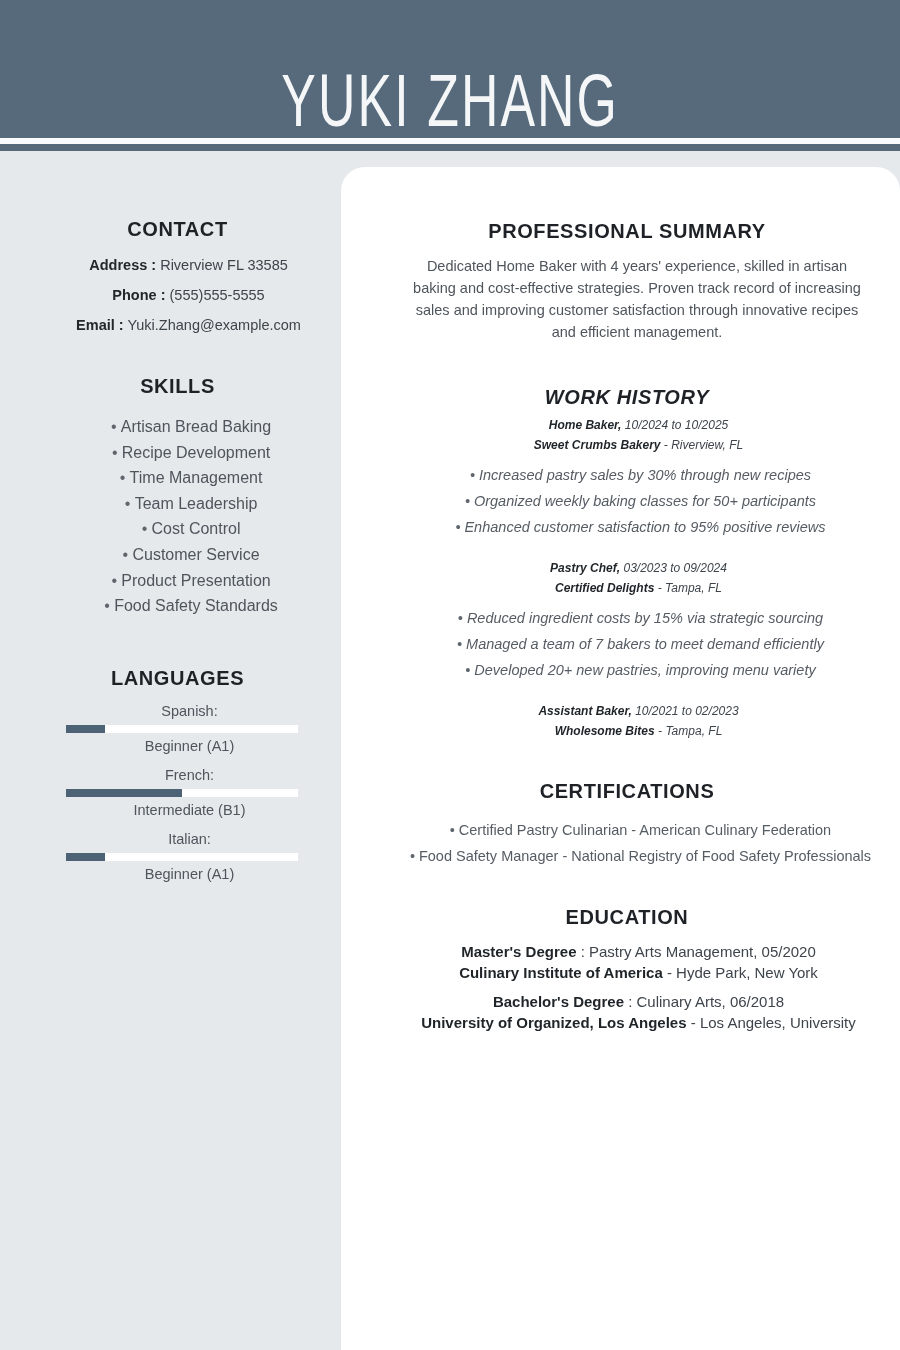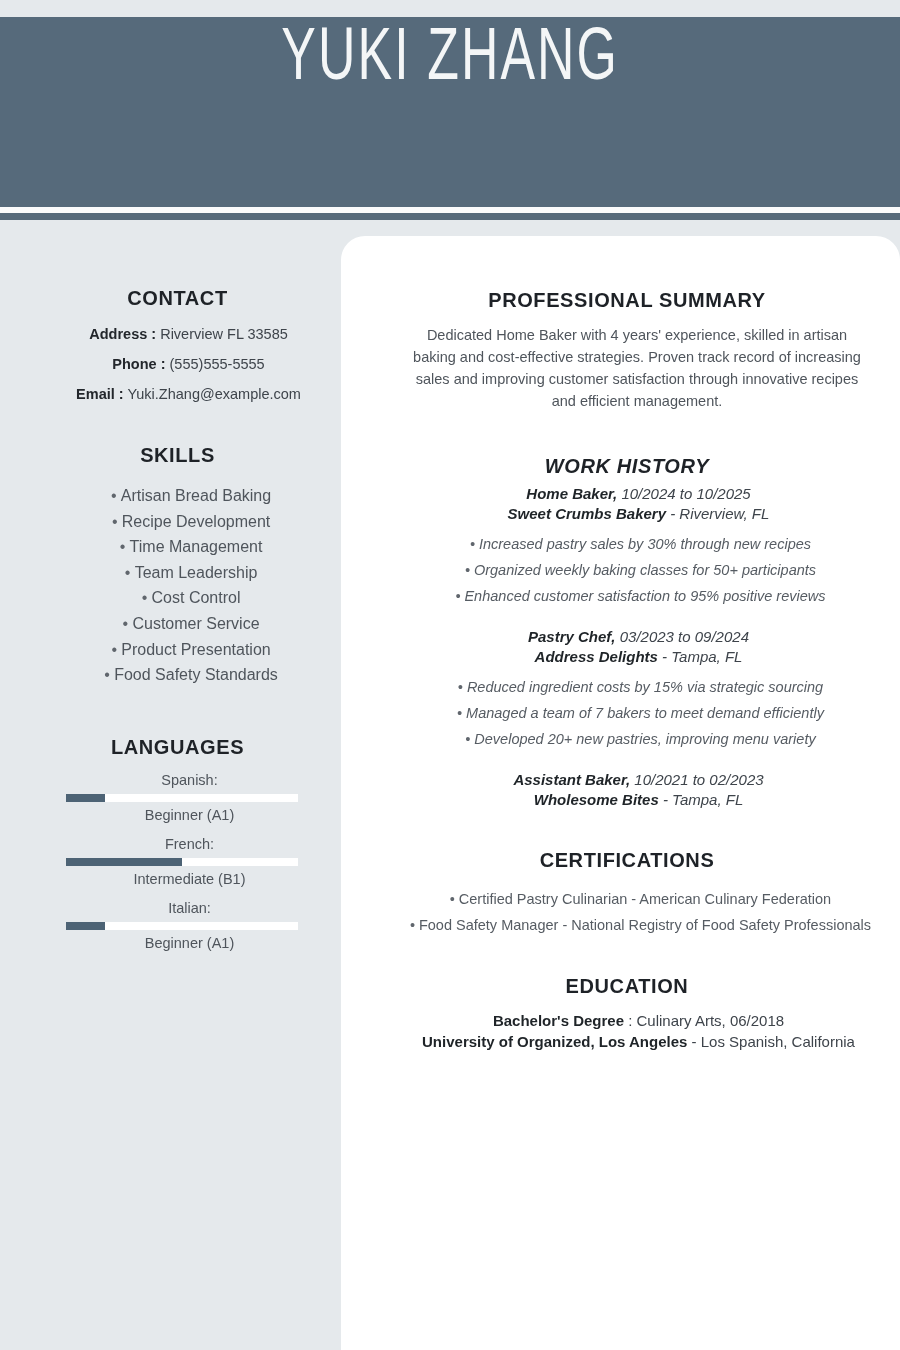--- a/index.html
+++ b/index.html
@@ -4,22 +4,22 @@
 <style>
   * { margin:0; padding:0; box-sizing:border-box; }
   html,body { background:#cfd4d8; }
   .page {
     width:900px; height:1350px; margin:0 auto; position:relative;
     background:#E5E9EC; overflow:hidden;
     font-family:"Liberation Sans", sans-serif;
   }
   
   .header-band {
-    height:190px; background:#566A7B;
-    display:flex; align-items:flex-start; justify-content:center;margin-top:17px;
+    height:138px; background:#566A7B;
+    display:flex; align-items:flex-end; justify-content:center;
   }
   .name {
     color:#F4F6F7; font-size:74px; font-weight:400; letter-spacing:3px;
     line-height:1; white-space:nowrap;
     transform:scaleX(0.70); transform-origin:center center;
   }
   .stripe-white { height:6px; background:#FAFBFC; }
   .stripe-dark  { height:7px; background:#566A7B; }
 
   
@@ -56,34 +56,34 @@
   
   .summary-text {
     margin:12px 0 0 23px; width:464px;
     font-size:14.5px; line-height:22px; color:#4F555C;
   }
 
   
   .sec-work { margin-top:42px;font-style:italic; }
   .job { margin:6px 0 0 23px; }
   .job + .job { margin-top:18px; }
-  .job-line { font-size:15px; line-height:20px; color:#3E444B; }
+  .job-line { font-size:12px; line-height:20px; color:#3E444B; }
   .job-line .bold { font-weight:700; color:#1F2428; }
   .blist { list-style:none; margin-top:7px; }
   .blist li { font-size:14.5px; line-height:26px; color:#565C63; }
   .blist li::before { content:"•"; color:#60666D; display:inline-block; width:13px; }
 
   
   .sec-certs { margin-top:38px; }
   .cert-list { margin:14px 0 0 23px; }
 
   
   .sec-edu { margin-top:36px; }
   .edu-entry { margin:12px 0 0 23px; }
-  .edu-entry + .edu-entry { margin-top:20px; }
+  .edu-entry + .edu-entry { margin-top:8px; }
   .edu-line { font-size:15px; line-height:21px; color:#3E444B; }
   .edu-line .bold { font-weight:700; color:#1F2428; }
 </style>
 </head>
 <body>
 
 <div class="page">
 
   <header class="header-band">
     <div class="name">YUKI ZHANG</div>
@@ -181,21 +181,21 @@
               <li>Enhanced customer satisfaction to 95% positive reviews</li>
             </ul>
           </div>
 
           <div class="job">
             <div class="job-line">
               <span class="bold">Pastry Chef,</span>
               <span>03/2023 to 09/2024</span>
             </div>
             <div class="job-line">
-              <span class="bold">Address Delights</span>
+              <span class="bold">Certified Delights</span>
               <span>- Tampa, FL</span>
             </div>
             <ul class="blist">
               <li>Reduced ingredient costs by 15% via strategic sourcing</li>
               <li>Managed a team of 7 bakers to meet demand efficiently</li>
               <li>Developed 20+ new pastries, improving menu variety</li>
             </ul>
           </div>
 
           <div class="job">
@@ -214,29 +214,39 @@
           <h2 class="sec">CERTIFICATIONS</h2>
           <ul class="blist cert-list">
             <li>Certified Pastry Culinarian - American Culinary Federation</li>
             <li>Food Safety Manager - National Registry of Food Safety Professionals</li>
           </ul>
         </section>
 
         <section class="sec-edu">
           <h2 class="sec">EDUCATION</h2>
 
+          <div class="edu-entry">
+            <div class="edu-line">
+              <span class="bold">Master's Degree</span>
+              <span>: Pastry Arts Management, 05/2020</span>
+            </div>
+            <div class="edu-line">
+              <span class="bold">Culinary Institute of America</span>
+              <span>- Hyde Park, New York</span>
+            </div>
+          </div>
 
           <div class="edu-entry">
             <div class="edu-line">
               <span class="bold">Bachelor's Degree</span>
               <span>: Culinary Arts, 06/2018</span>
             </div>
             <div class="edu-line">
               <span class="bold">University of Organized, Los Angeles</span>
-              <span>- Los Spanish, California</span>
+              <span>- Los Angeles, University</span>
             </div>
           </div>
         </section>
 
       </main>
     </div>
   </div>
 </div>
 
 </body></html>

